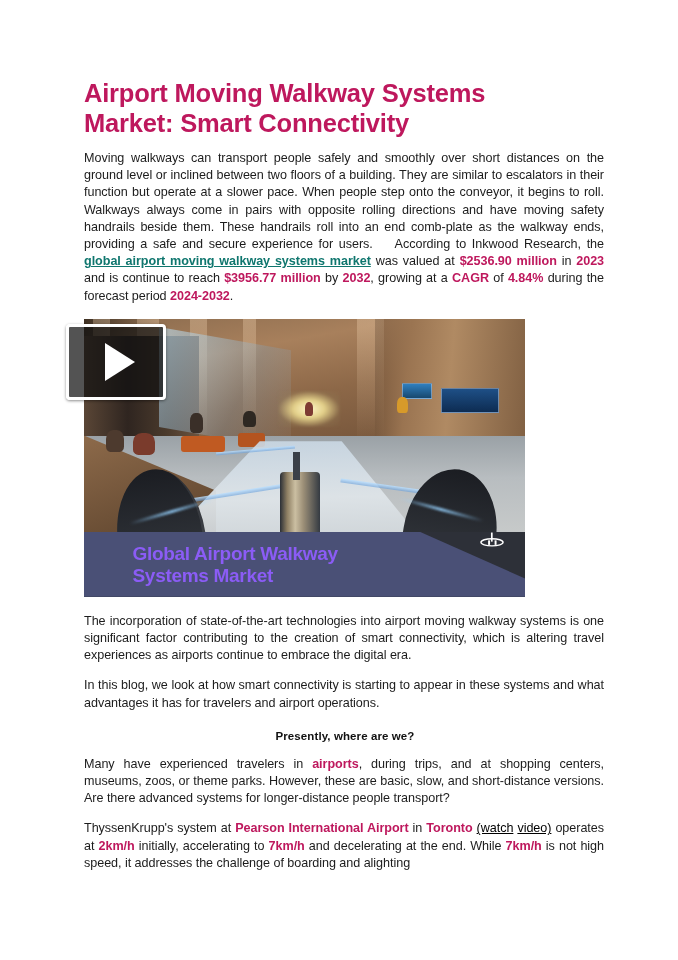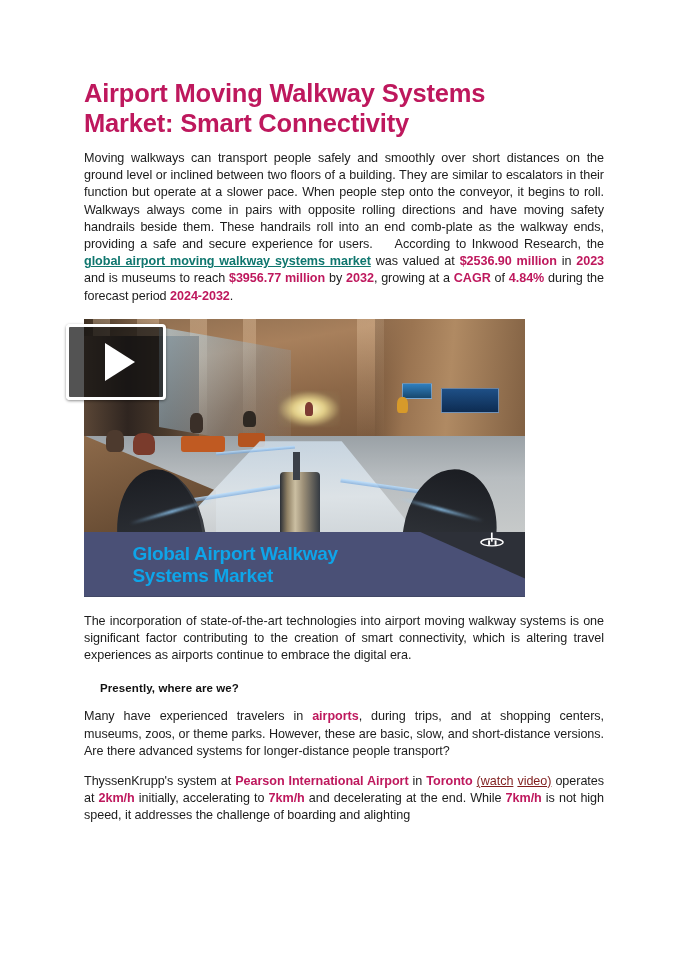--- a/index.html
+++ b/index.html
@@ -54,33 +54,34 @@
     margin: 0 0 13px 0;
     width: 520px;
     letter-spacing: -0.05px;
   }
   .body-par.tight { margin-bottom: 0; }
 
   .sub-head {
     font-size: 11.5px;
     font-weight: bold;
     color: #111111;
-    margin: 18px 0 14px 16px;
+    margin: 18px 0 14px 2px;
     letter-spacing: 0.1px;
+    text-align: center;
   }
 
   b, strong { font-weight: bold; color: #be185d; }
 
   a.inline-link {
     color: #0f766e;
     text-decoration: underline;
     font-weight: bold;
   }
   a.plain-link {
-    color: #7f1d1d;
+    color: #000000;
     text-decoration: underline;
     font-weight: normal;
   }
 
   
   .figure-wrap {
     position: relative;
     width: 441px;
     height: 278px;
     margin: 14px 0 16px 0;
@@ -236,21 +237,21 @@
     height: 23.5%;
     background: #2d3038;
   }
   .banner-text {
     position: absolute;
     left: 11%;
     bottom: 3.2%;
     font-size: 19px;
     line-height: 22.5px;
     font-weight: bold;
-    color: #0ea5e9;
+    color: #8b5cf6;
     letter-spacing: -0.3px;
   }
   .plane-icon {
     position: absolute;
     right: 4.5%;
     bottom: 16.5%;
     width: 26px;
     height: 20px;
   }
 
@@ -291,21 +292,21 @@
 
     <p class="body-par">
       <span>Moving walkways can transport people safely and smoothly over short distances on the ground level or inclined between two floors of a building. They are similar to escalators in their function but operate at a slower pace. When people step onto the conveyor, it begins to roll. Walkways always come in pairs with opposite rolling directions and have moving safety handrails beside them. These handrails roll into an end comb-plate as the walkway ends, providing a safe and secure experience for users.</span>
       &nbsp;&nbsp;
       <span>According to Inkwood Research, the</span>
       <a class="inline-link" href="#">global airport moving walkway systems market</a>
       <span>was valued at</span>
       <b>$2536.90 million</b>
       <span>in</span>
       <b>2023</b>
-      <span>and is museums to reach</span>
+      <span>and is continue to reach</span>
       <b>$3956.77 million</b>
       <span>by</span>
       <b>2032</b><span>, growing at a</span>
       <b>CAGR</b>
       <span>of</span>
       <b>4.84%</b>
       <span>during the forecast period</span>
       <b>2024-2032</b><span>.</span>
     </p>
 
@@ -371,20 +372,21 @@
         </svg>
       </div>
 
       <div class="play-overlay" title="Play video">
         <div class="play-triangle"></div>
       </div>
     </div>
 
     <p class="body-par">The incorporation of state-of-the-art technologies into airport moving walkway systems is one significant factor contributing to the creation of smart connectivity, which is altering travel experiences as airports continue to embrace the digital era.</p>
 
+    <p class="body-par">In this blog, we look at how smart connectivity is starting to appear in these systems and what advantages it has for travelers and airport operations.</p>
 
     <h2 class="sub-head">Presently, where are we?</h2>
 
     <p class="body-par">
       <span>Many have experienced travelers in</span>
       <b>airports</b><span>, during trips, and at shopping centers, museums, zoos, or theme parks. However, these are basic, slow, and short-distance versions. Are there advanced systems for longer-distance people transport?</span>
     </p>
 
     <p class="body-par tight">
       <span>ThyssenKrupp's system at</span>

